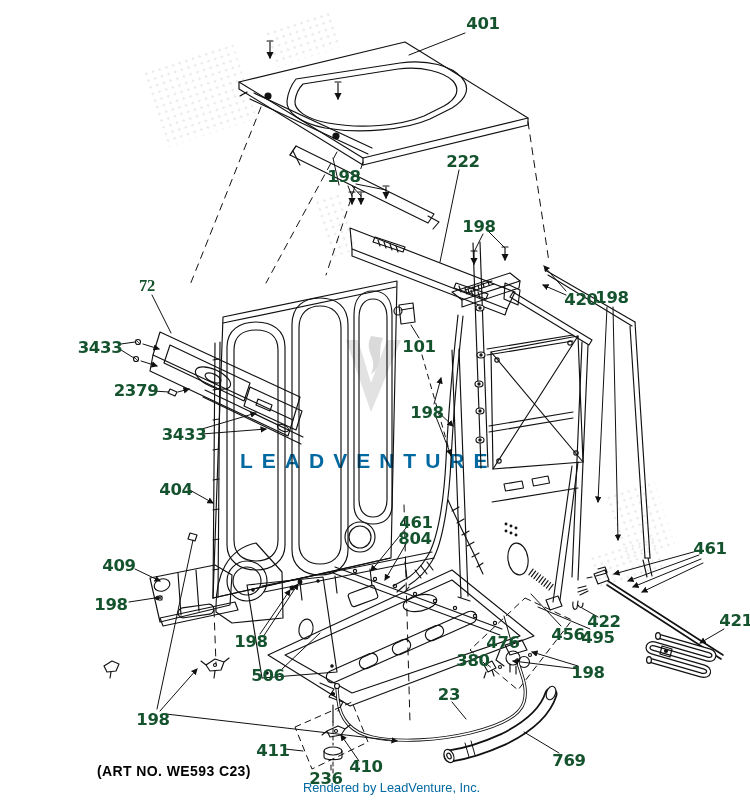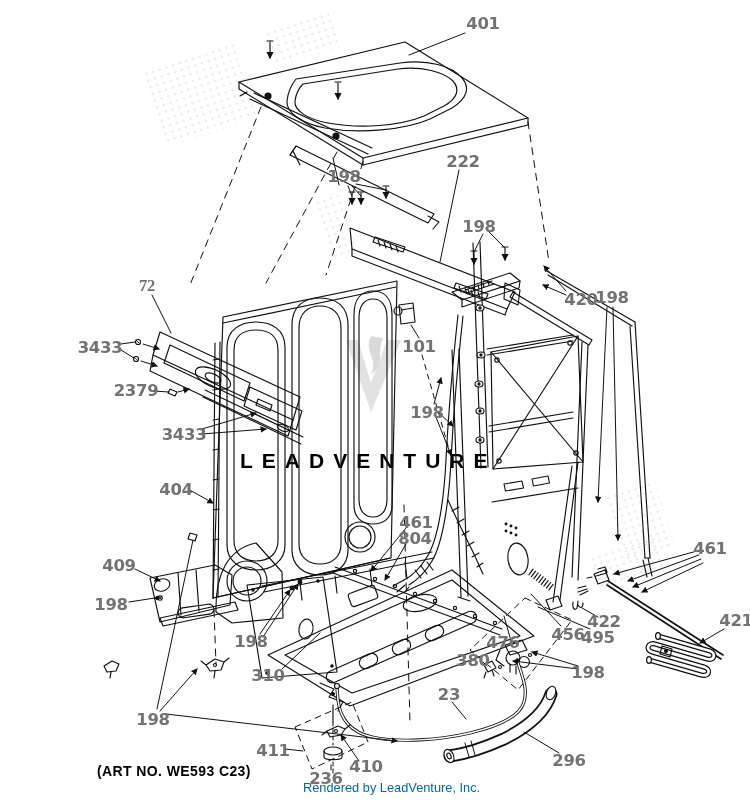--- a/index.html
+++ b/index.html
@@ -1,23 +1,23 @@
 <!DOCTYPE html>
 <html><head>
 <meta charset="utf-8">
 <style>
   html,body{margin:0;padding:0;background:#ffffff;}
   #stage{position:relative;width:750px;height:800px;background:#ffffff;overflow:hidden;
          font-family:"Liberation Sans",sans-serif;}
   #art{position:absolute;left:0;top:0;}
   .part-label{position:absolute;transform:translate(-50%,-50%);font-weight:700;
-      font-size:16.5px;color:#737373;white-space:nowrap;cursor:pointer;z-index:5;
+      font-size:16.5px;color:#14532d;white-space:nowrap;cursor:pointer;z-index:5;
       font-family:"DejaVu Sans","Liberation Sans",sans-serif;letter-spacing:-0.3px;}
   .wm-text{position:absolute;left:240px;top:449px;font-weight:700;font-size:21px;
-      letter-spacing:9px;color:#000000;z-index:0;pointer-events:none;
+      letter-spacing:9px;color:#0369a1;z-index:0;pointer-events:none;
       font-family:"Liberation Sans",sans-serif;}
   .wm-logo{position:absolute;left:338px;top:326px;z-index:0;pointer-events:none;}
   .dots{position:absolute;z-index:0;pointer-events:none;opacity:.4;
       background-image:radial-gradient(#c9c9c9 1px,transparent 1.2px);
       background-size:7px 7px;transform:rotate(-18deg);}
   .footer-art{position:absolute;left:97px;top:763px;font-weight:700;font-size:14px;
       color:#000;letter-spacing:.4px;z-index:5;}
   .footer-rendered{position:absolute;left:303px;top:780px;font-size:12.8px;color:#0369a1;z-index:5;}
 </style>
 </head>
@@ -377,32 +377,32 @@
       <div class="part-label" style="left: 136px; top: 390px;">2379</div>
       <div class="part-label" style="left: 184px; top: 434px;">3433</div>
       <div class="part-label" style="left: 419px; top: 346px;">101</div>
       <div class="part-label" style="left: 427px; top: 412px;">198</div>
       <div class="part-label" style="left: 176px; top: 489px;">404</div>
       <div class="part-label" style="left: 416px; top: 522px;">461</div>
       <div class="part-label" style="left: 415px; top: 538px;">804</div>
       <div class="part-label" style="left: 119px; top: 565px;">409</div>
       <div class="part-label" style="left: 111px; top: 604px;">198</div>
       <div class="part-label" style="left: 251px; top: 641px;">198</div>
-      <div class="part-label" style="left: 268px; top: 675px;">310</div>
+      <div class="part-label" style="left: 268px; top: 675px;">506</div>
       <div class="part-label" style="left: 153px; top: 719px;">198</div>
       <div class="part-label" style="left: 503px; top: 608px; margin-top: 34px;">476</div>
       <div class="part-label" style="left: 473px; top: 660px;">380</div>
       <div class="part-label" style="left: 568px; top: 634px;">456</div>
       <div class="part-label" style="left: 598px; top: 637px;">495</div>
       <div class="part-label" style="left: 604px; top: 621px;">422</div>
       <div class="part-label" style="left: 588px; top: 672px;">198</div>
       <div class="part-label" style="left: 710px; top: 548px;">461</div>
       <div class="part-label" style="left: 736px; top: 620px;">421</div>
       <div class="part-label" style="left: 449px; top: 694px;">23</div>
-      <div class="part-label" style="left: 569px; top: 760px;">296</div>
+      <div class="part-label" style="left: 569px; top: 760px;">769</div>
       <div class="part-label" style="left: 273px; top: 750px;">411</div>
       <div class="part-label" style="left: 326px; top: 778px;">236</div>
       <div class="part-label" style="left: 366px; top: 766px;">410</div>
     </div>
 
   <div class="footer-art">(ART NO. WE593 C23)</div>
   <div class="footer-rendered">Rendered by LeadVenture, Inc.</div>
 </div>
 
 </body></html>

